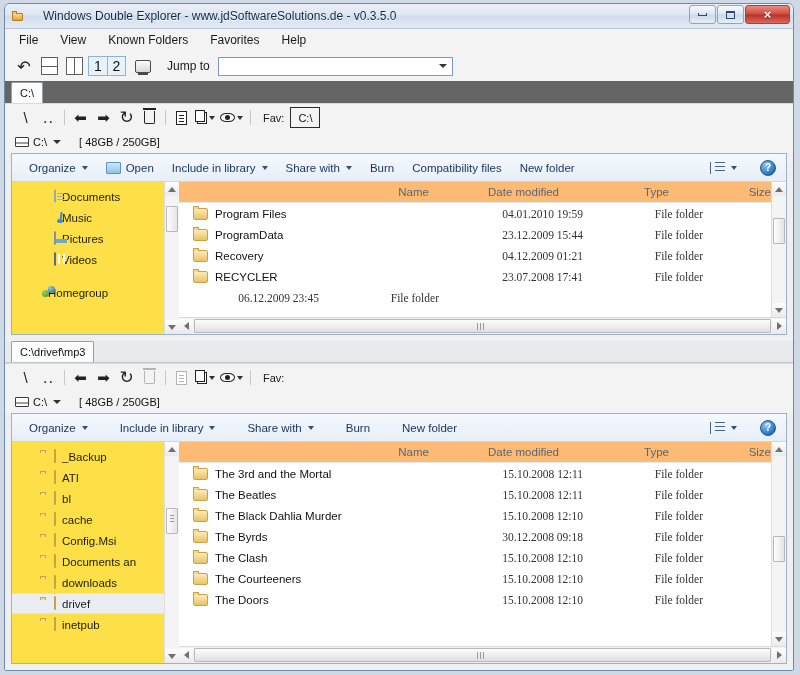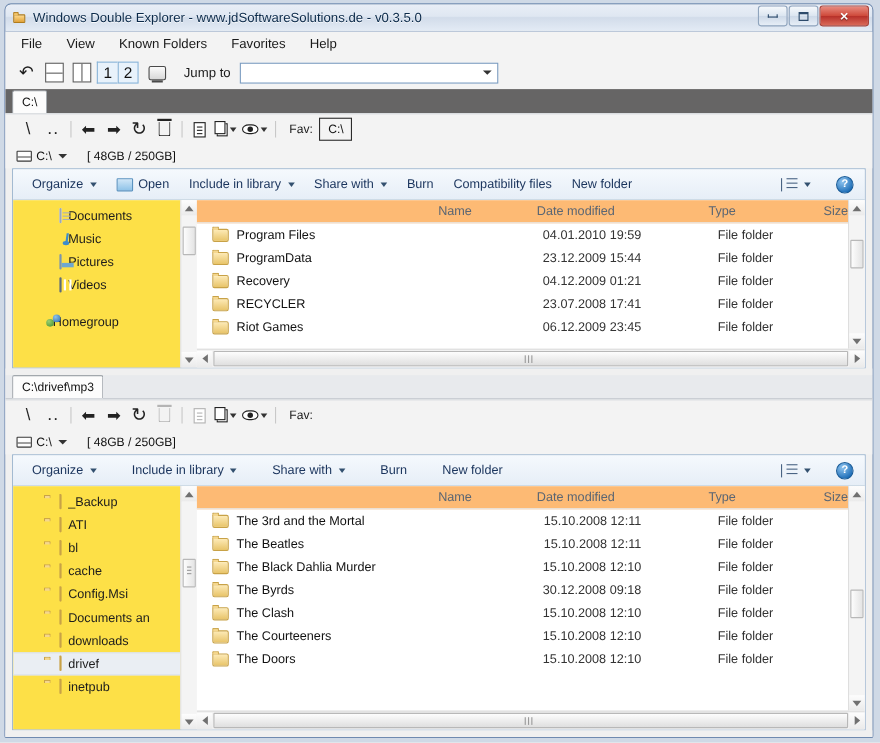--- a/index.html
+++ b/index.html
@@ -17,21 +17,21 @@
     box-shadow:0 0 0 1px rgba(255,255,255,.6) inset;
     box-sizing:border-box;
     display:flex;flex-direction:column;
   }
   
   .titlebar{
     height:24px;flex:none;position:relative;
     background:linear-gradient(to bottom,#e9eef6 0%,#dfe7f2 45%,#d2dcea 50%,#e3ebf5 100%);
     border-radius:5px 5px 0 0;
     border-bottom:1px solid #b6c4d6;
-    display:flex;align-items:center;
+    display:flex;align-items:center;gap:13px;
   }
   .app-icon{
     width:14px;height:14px;margin-left:6px;margin-right:5px;flex:none;
     position:relative;
   }
   .app-icon:before{
     content:"";position:absolute;left:1px;top:4px;width:11px;height:8px;
     background:linear-gradient(to bottom,#ffd98a,#e0a23a);
     border:1px solid #b07c1d;border-radius:1px;box-sizing:border-box;
   }
@@ -352,21 +352,21 @@
   .frow .c-name{display:flex;align-items:center;padding-left:14px;}
   .frow .f-ico{
     width:15px;height:12px;margin-right:7px;flex:none;position:relative;
     background:linear-gradient(to bottom,#fdeab6,#e8c469);
     border:1px solid #c8a247;box-sizing:border-box;border-radius:1px 2px 2px 2px;
   }
   .frow .f-ico:before{
     content:"";position:absolute;left:-1px;top:-3px;width:6px;height:3px;
     background:#f5d78e;border:1px solid #c8a247;border-bottom:none;border-radius:1px 1px 0 0;box-sizing:border-box;
   }
-  .frow .c-date,.frow .c-type{padding-left:10px;color:#333;}
+  .frow .c-date,.frow .c-type{padding-left:10px;color:#333;font-family:Liberation Serif, serif;}
   .hscroll{
     height:16px;flex:none;display:flex;align-items:center;
     background:#f1f1f1;border-top:1px solid #dcdcdc;
   }
   .hs-arrow{
     width:14px;height:15px;display:flex;align-items:center;justify-content:center;
     background:linear-gradient(to bottom,#fdfdfd,#eaeaea);flex:none;
   }
   .tri-left{width:0;height:0;border-top:4px solid transparent;border-bottom:4px solid transparent;border-right:5px solid #707070;}
   .tri-right{width:0;height:0;border-top:4px solid transparent;border-bottom:4px solid transparent;border-left:5px solid #707070;}
@@ -580,24 +580,20 @@
                 <div class="frow">
                   <div class="c-name">
                       <span class="f-ico"></span>
                       <span>RECYCLER</span>
                     </div>
                   <div class="c-date">23.07.2008 17:41</div>
                   <div class="c-type">File folder</div>
                   <div class="c-size"></div>
                 </div>
                 <div class="frow">
-                  <div class="c-name">
-                      <span class="f-ico"></span>
-                      <span>Riot Games</span>
-                    </div>
                   <div class="c-date">06.12.2009 23:45</div>
                   <div class="c-type">File folder</div>
                   <div class="c-size"></div>
                 </div>
               </div>
               <div class="vscroll">
                 <div class="vs-arrow">
                     <span class="tri-up"></span>
                   </div>
                 <div class="vs-track">

